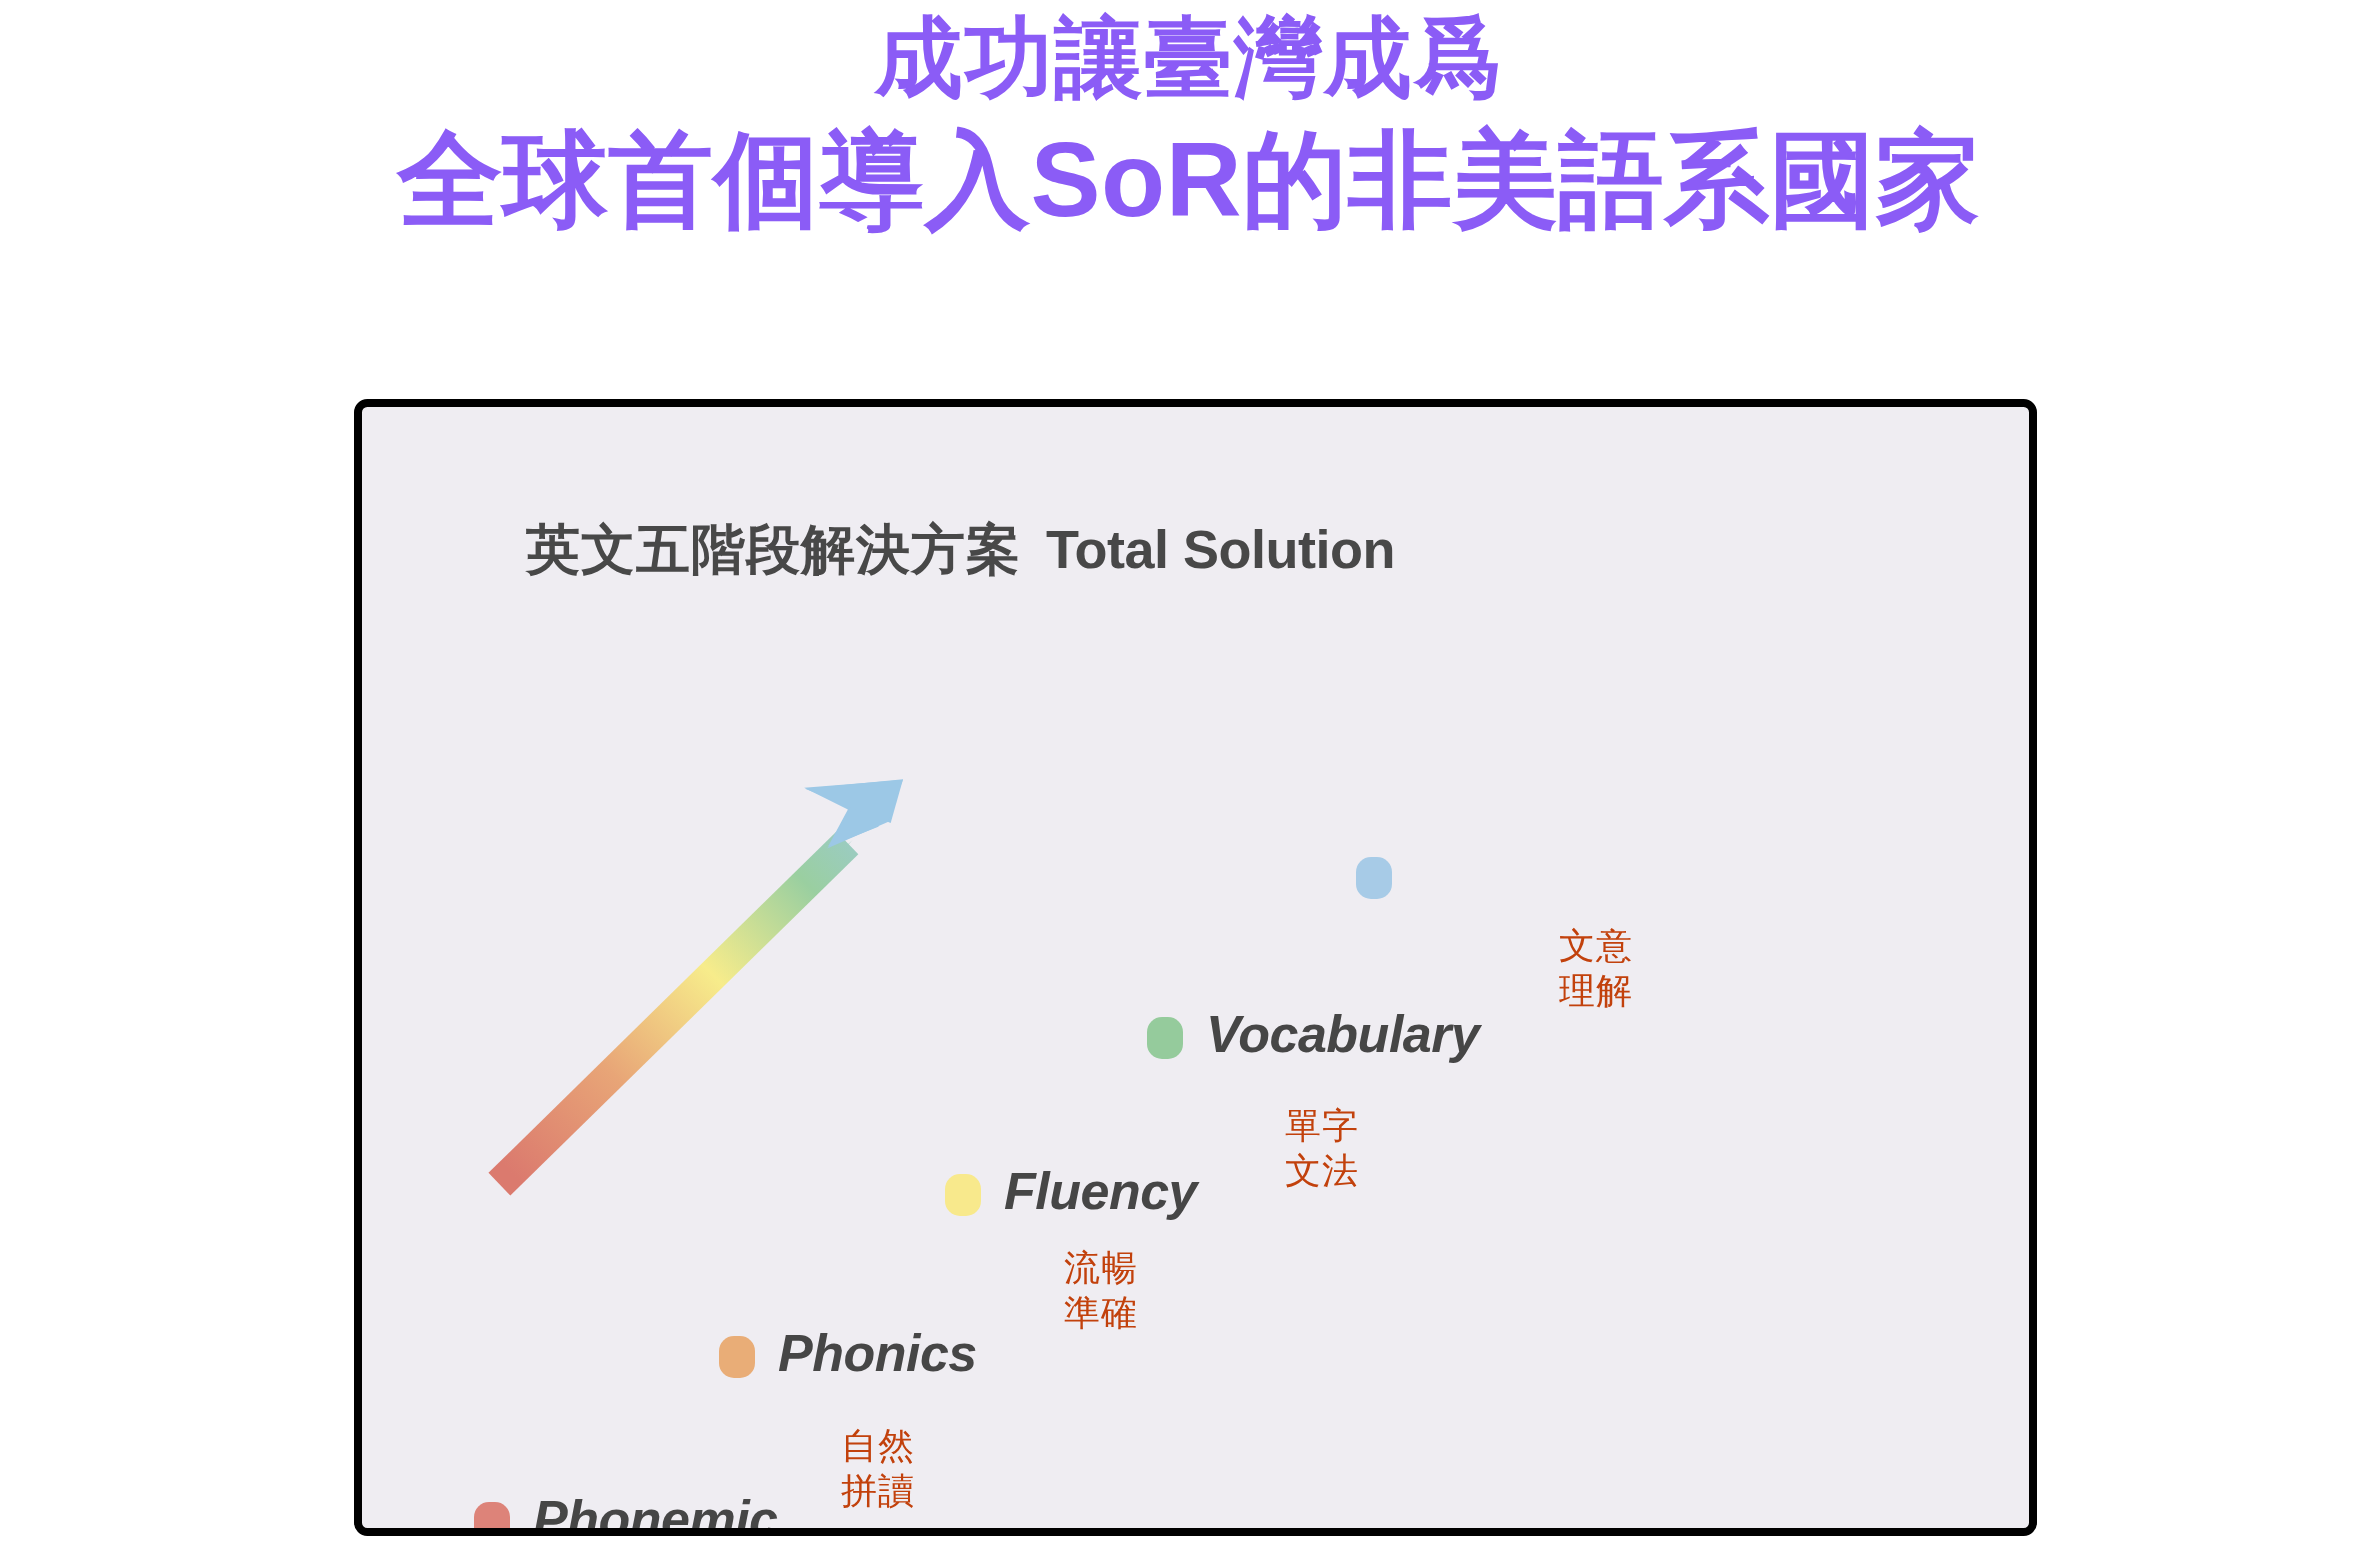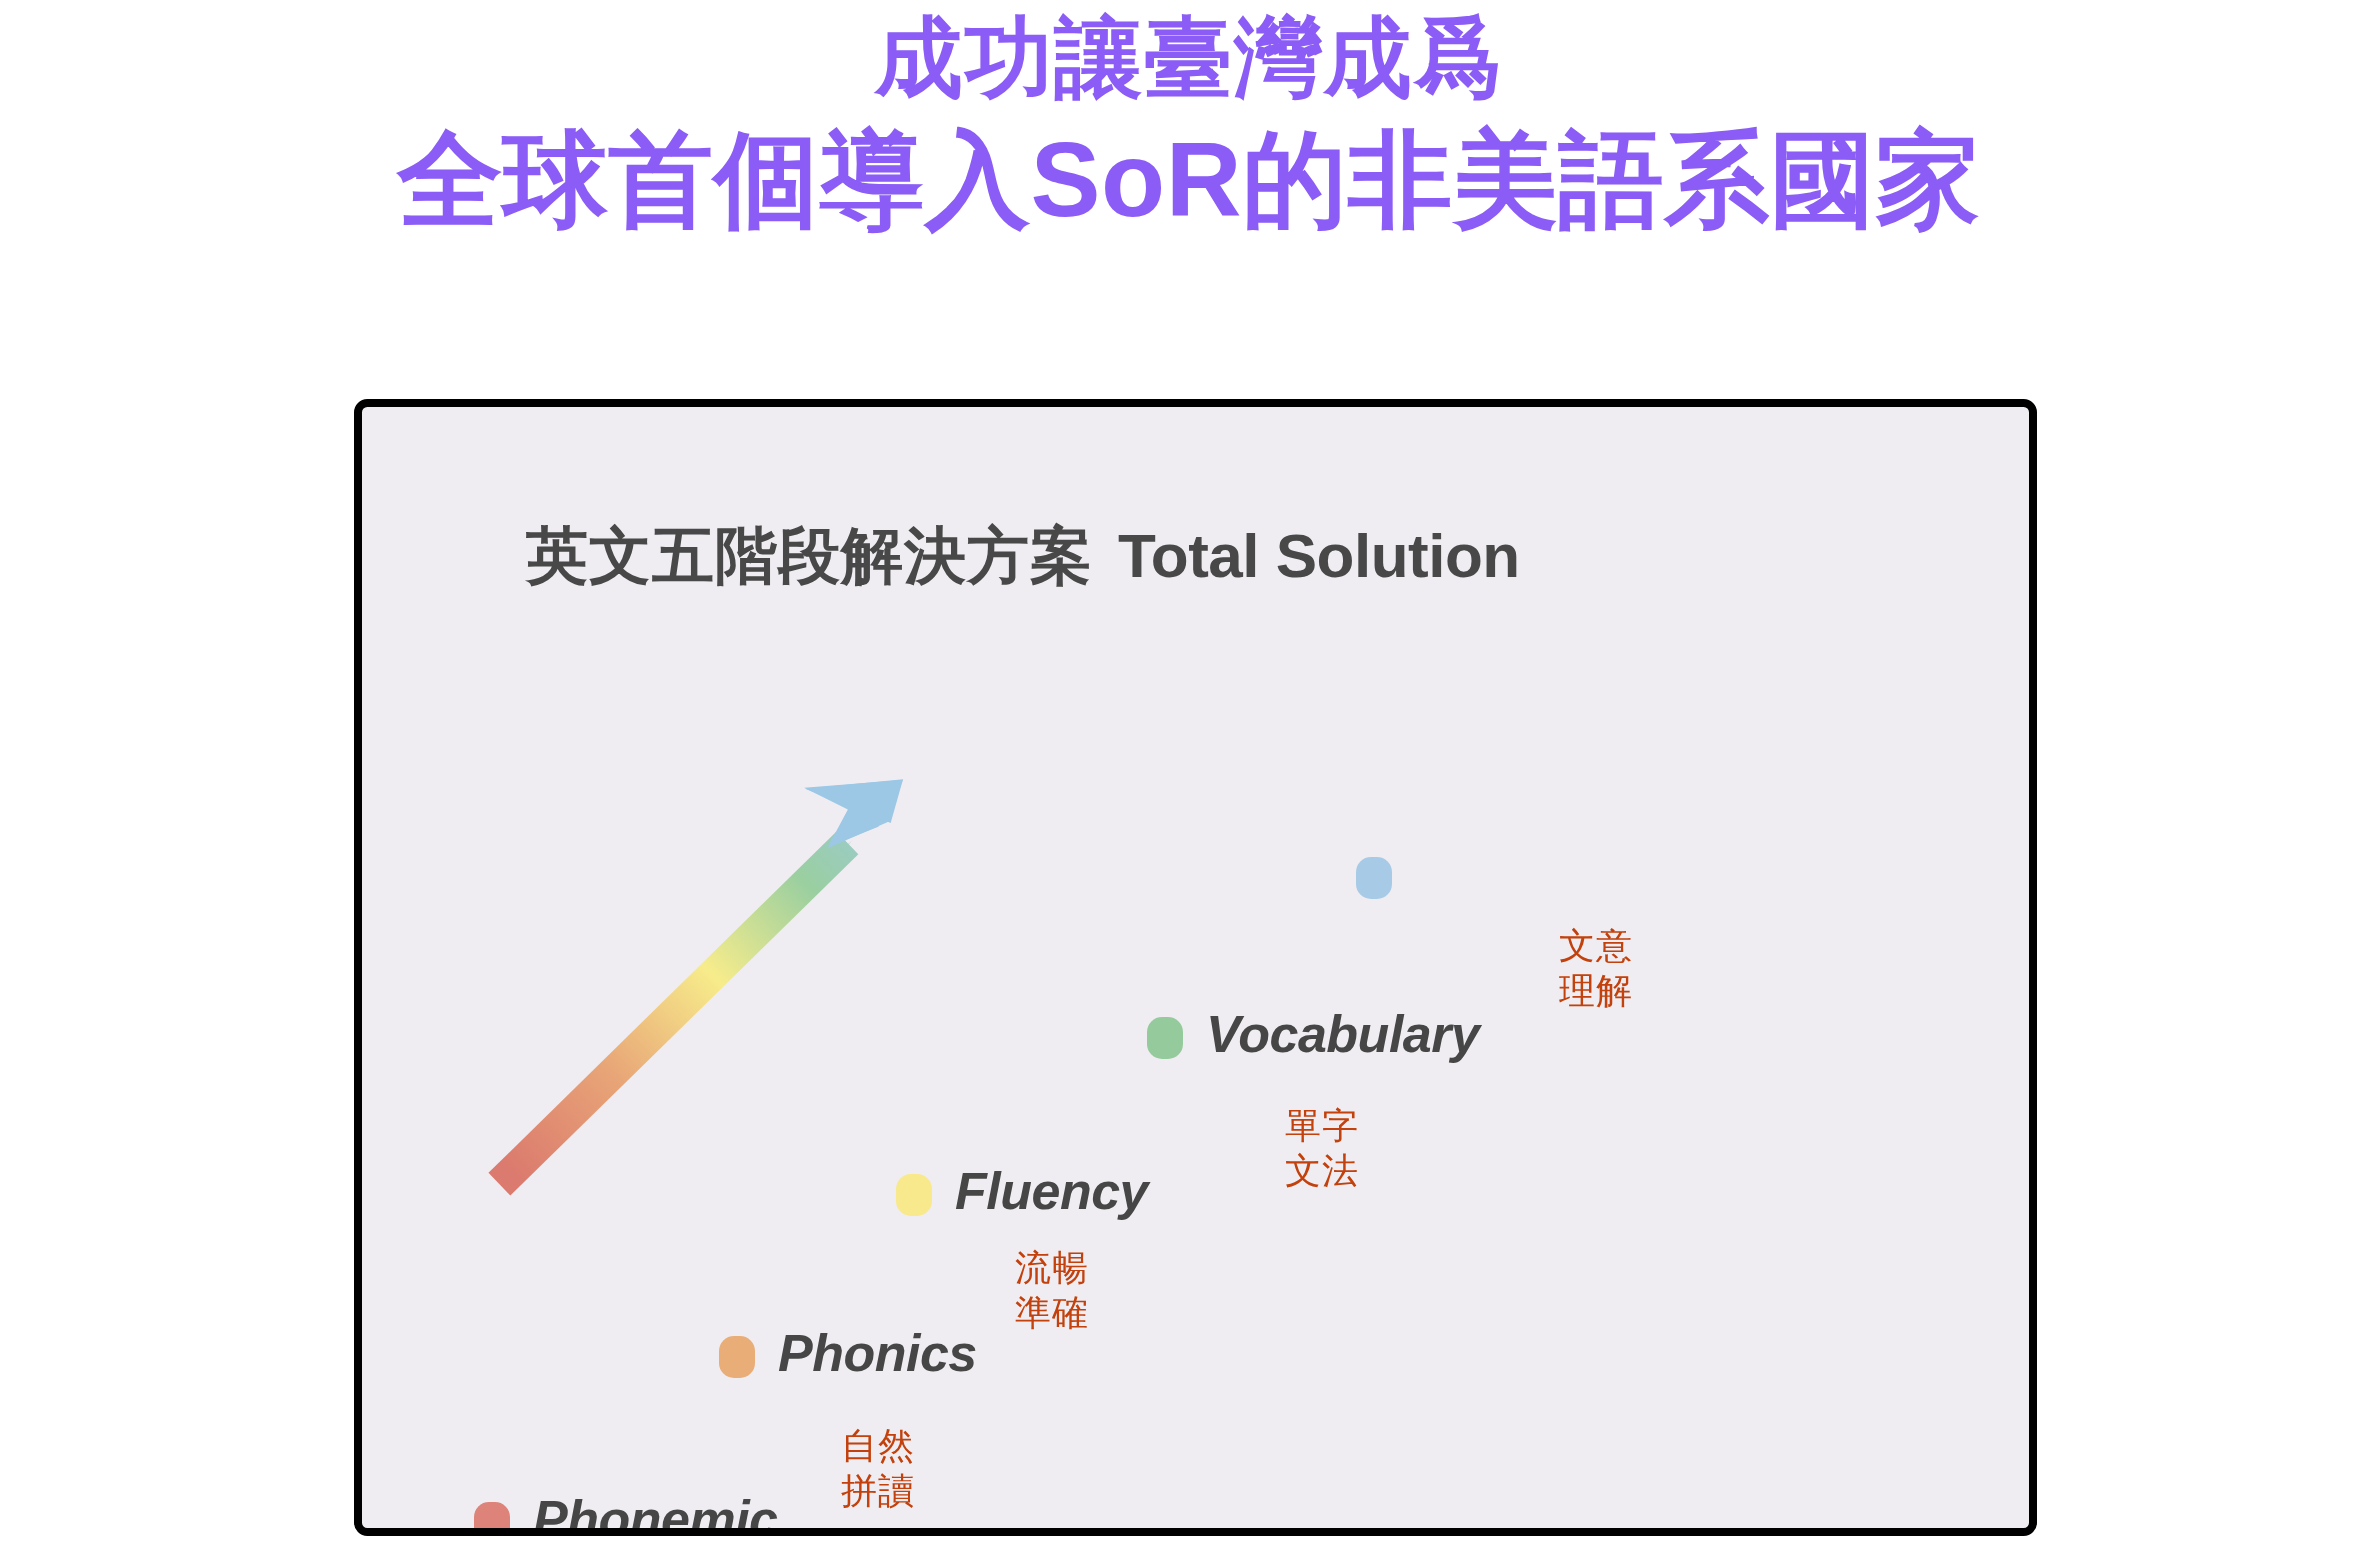--- a/index.html
+++ b/index.html
@@ -54,21 +54,21 @@
     border: 8.6px solid #000000;
     border-radius: 13.3px;
     box-sizing: border-box;
     overflow: hidden;
   }
 
   .card-title {
     position: absolute;
     left: 164px;
     top: 107px;
-    font-size: 62px;
+    font-size: 54px;
     font-weight: 800;
     color: #484848;
     white-space: nowrap;
     letter-spacing: -0.5px;
   }
   .card-title .cn {
     letter-spacing: 1px;
   }
   .card-title .en {
     margin-left: 25px;
@@ -118,21 +118,21 @@
     letter-spacing: 1px;
     white-space: nowrap;
   }
 
   
   .stage-phonemic         { left: 112px;  top: 1084px; }
 
   .stage-phonics          { left: 357px;  top: 918px; }
   .stage-phonics .stage-sub   { margin-left: 122px; margin-top: 43px; }
 
-  .stage-fluency          { left: 534px;  top: 756px; }
+  .stage-fluency          { left: 583px;  top: 756px; }
   .stage-fluency .stage-sub   { margin-left: 119px; margin-top: 27px; }
 
   .stage-vocabulary       { left: 785px;  top: 599px; }
   .stage-vocabulary .stage-sub{ margin-left: 138px; margin-top: 42px; }
 
   .stage-comprehension    { left: 994px; top: 439px; }
   .stage-comprehension .stage-sub { margin-left: 203px; margin-top: 25px; }
 </style>
 </head>
 <body>

